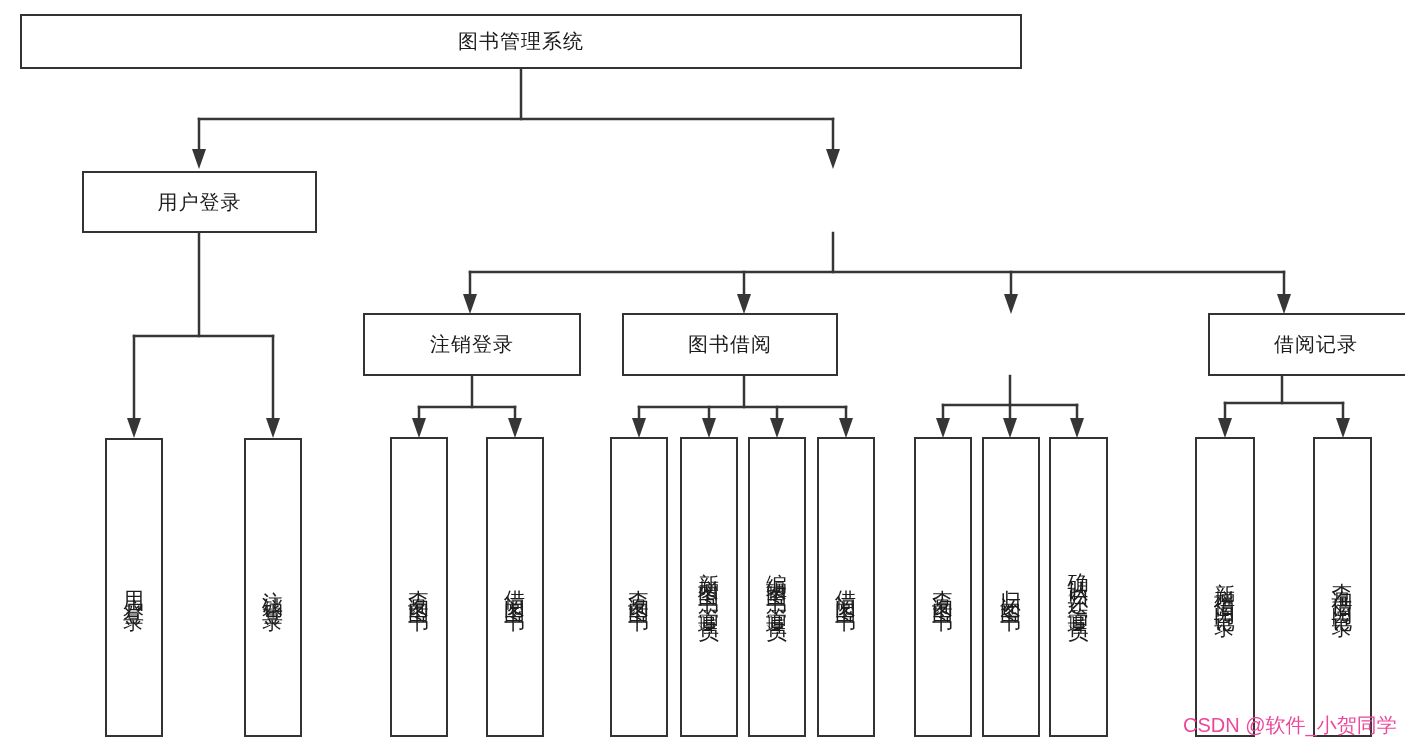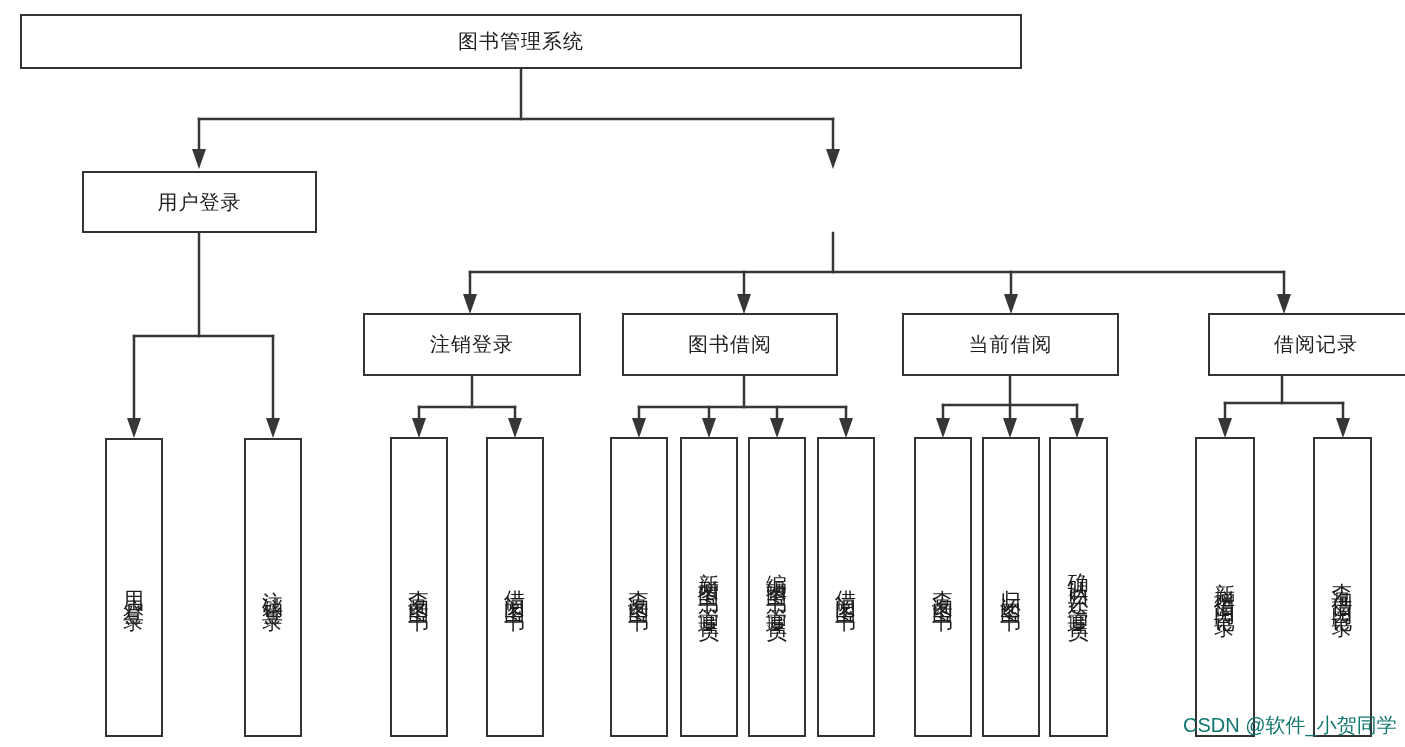--- a/index.html
+++ b/index.html
@@ -134,23 +134,20 @@
   <div class="node hnode" style="left:82px;top:171px;width:235px;height:62px">
     <span>用户登录</span>
   </div>
 
   <div class="node hnode" style="left:363px;top:313px;width:218px;height:63px">
     <span>注销登录</span>
   </div>
   <div class="node hnode" style="left:622px;top:313px;width:216px;height:63px">
     <span>图书借阅</span>
   </div>
-  <div class="node hnode" style="left:902px;top:313px;width:217px;height:63px">
-    <span>当前借阅</span>
-  </div>
   <div class="node hnode" style="left:1208px;top:313px;width:216px;height:63px">
     <span>借阅记录</span>
   </div>
 
   <div class="node vnode" style="left:105px;top:438px;width:58px;height:299px">
     <span>用户登录</span>
   </div>
   <div class="node vnode" style="left:244px;top:438px;width:58px;height:299px">
     <span>注销登录</span>
   </div>
@@ -185,15 +182,15 @@
     <span>确认归还（管理员）</span>
   </div>
 
   <div class="node vnode" style="left:1195px;top:437px;width:60px;height:300px">
     <span>新增借阅记录</span>
   </div>
   <div class="node vnode" style="left:1313px;top:437px;width:59px;height:300px">
     <span>查询借阅记录</span>
   </div>
 
-  <div class="watermark" style="color: #0f766e;">CSDN @软件_小贺同学</div>
+  <div class="watermark" style="color: #ec4899;">CSDN @软件_小贺同学</div>
 
 </div>
 
 </body></html>

